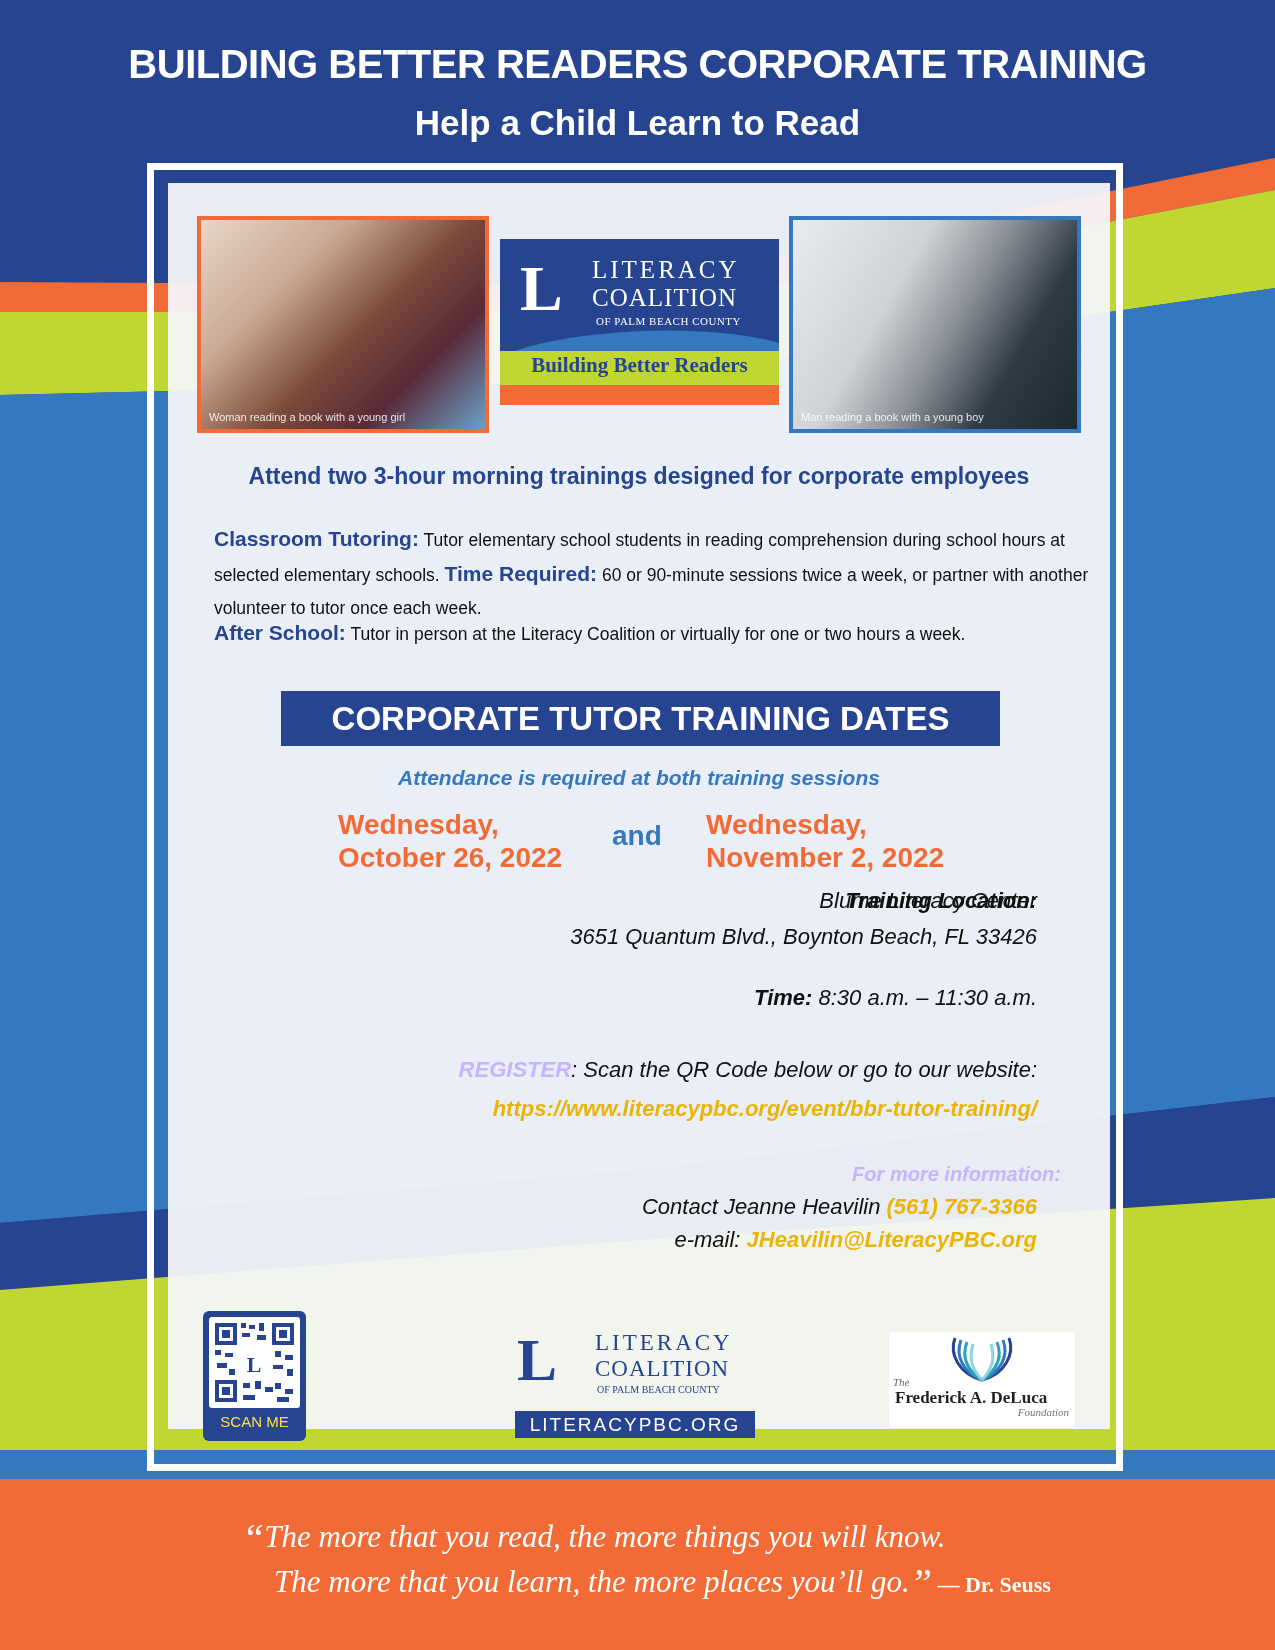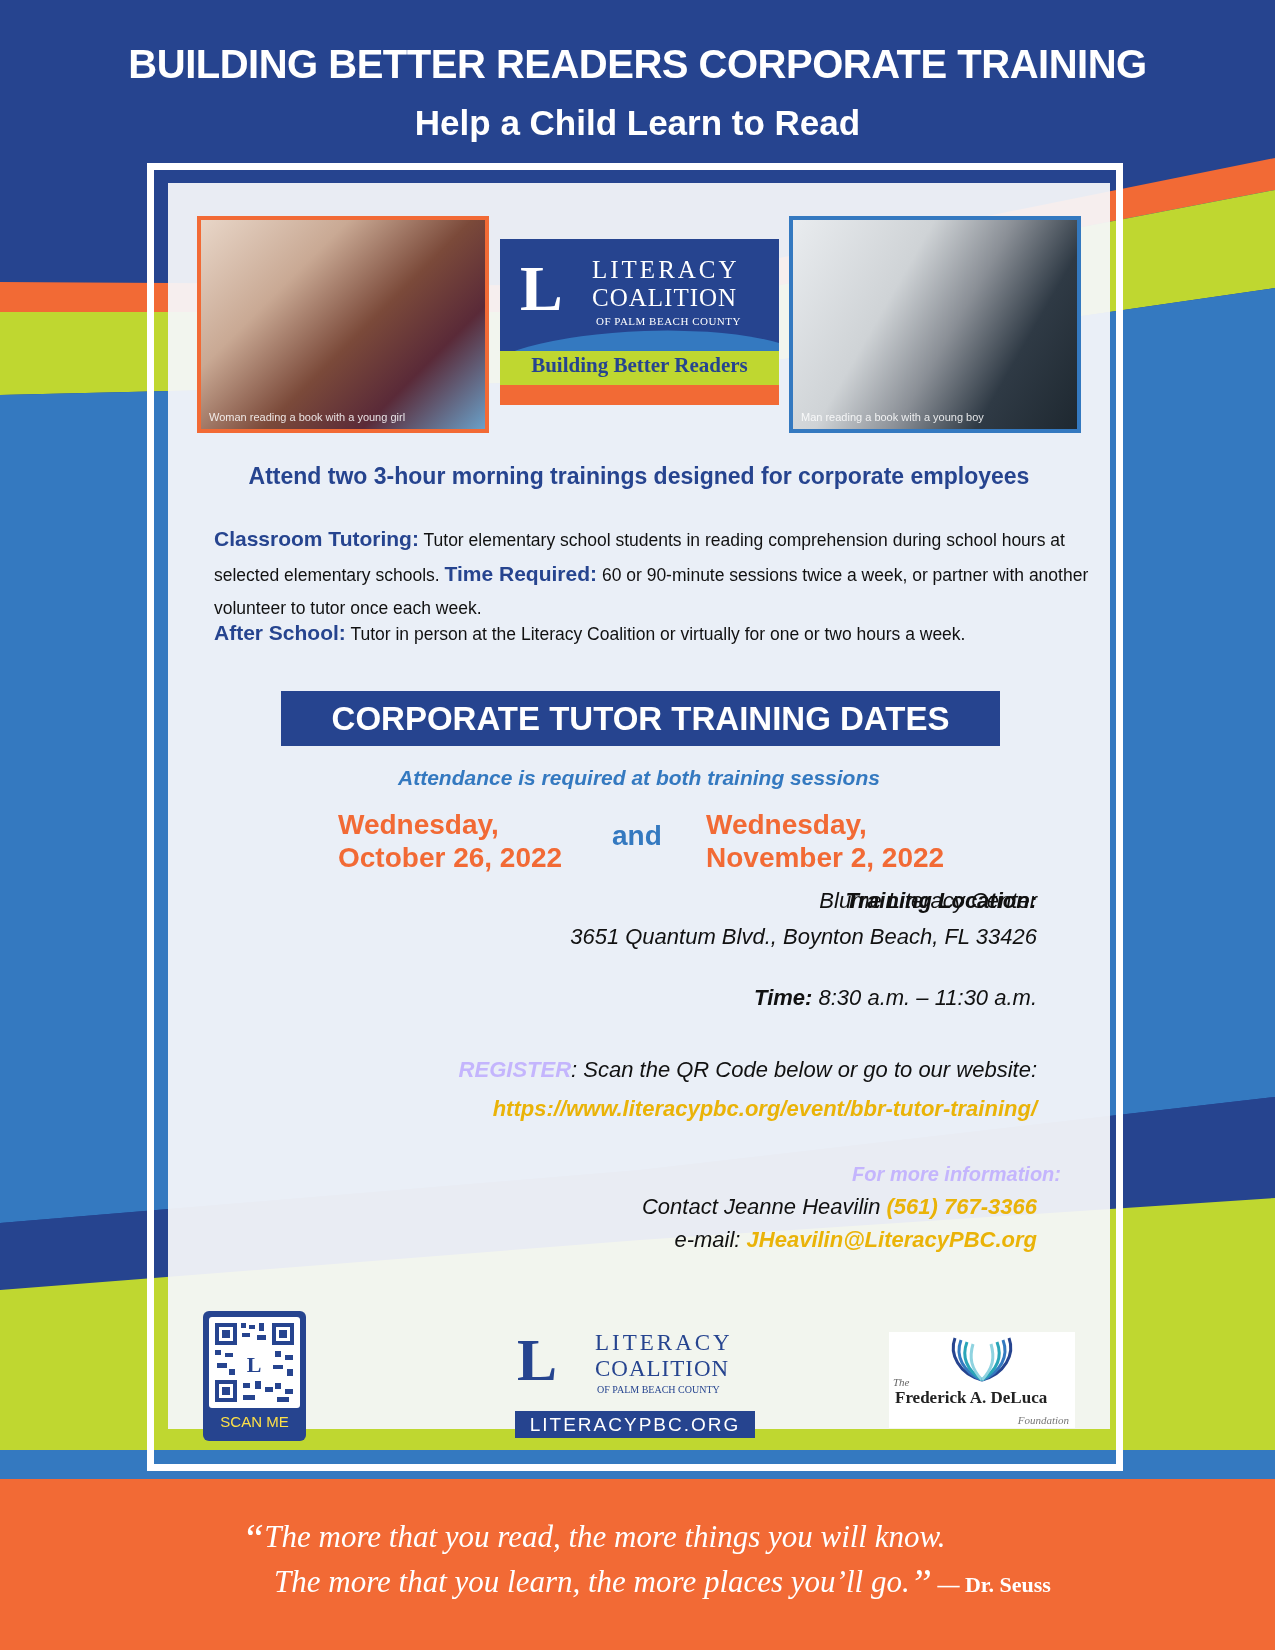--- a/index.html
+++ b/index.html
@@ -184,21 +184,21 @@
       <path d="M93 46 C78 36 72 24 78 8" stroke="#2aa5b8"></path>
       <path d="M93 46 C82 34 80 24 84 10" stroke="#8fd3e0"></path>
       <path d="M93 46 C116 40 126 20 120 4" stroke="#26448f"></path>
       <path d="M93 46 C112 38 120 22 114 6" stroke="#3479c0"></path>
       <path d="M93 46 C108 36 114 24 108 8" stroke="#2aa5b8"></path>
       <path d="M93 46 C104 34 106 24 102 10" stroke="#8fd3e0"></path>
     </g>
   </svg>
   <div style="position:absolute;left:4px;top:44px;font-family:'Liberation Serif',serif;font-style:italic;font-size:11px;color:#666;">The</div>
   <div style="position:absolute;left:6px;top:56px;font-family:'Liberation Serif',serif;font-weight:bold;font-size:17px;color:#222;">Frederick A. DeLuca</div>
-  <div style="position:absolute;right:6px;top:82px;font-family:'Liberation Serif',serif;font-style:italic;font-size:11px;color:#777;">Foundation</div>
+  <div style="position:absolute;right:6px;top:74px;font-family:'Liberation Serif',serif;font-style:italic;font-size:11px;color:#777;">Foundation</div>
 </div>
 
 <div class="quote">
   <div style="padding-left:242px;">
     <span style="font-size:40px;vertical-align:-4px;">“</span><span>The more that you read, the more things you will know.</span>
   </div>
   <div style="padding-left:274px;">
     <span>The more that you learn, the more places you’ll go.</span><span style="font-size:40px;vertical-align:-4px;">”</span><span style="font-style:normal;font-size:22px;font-weight:bold;"> — Dr. Seuss</span>
   </div>
 </div>

